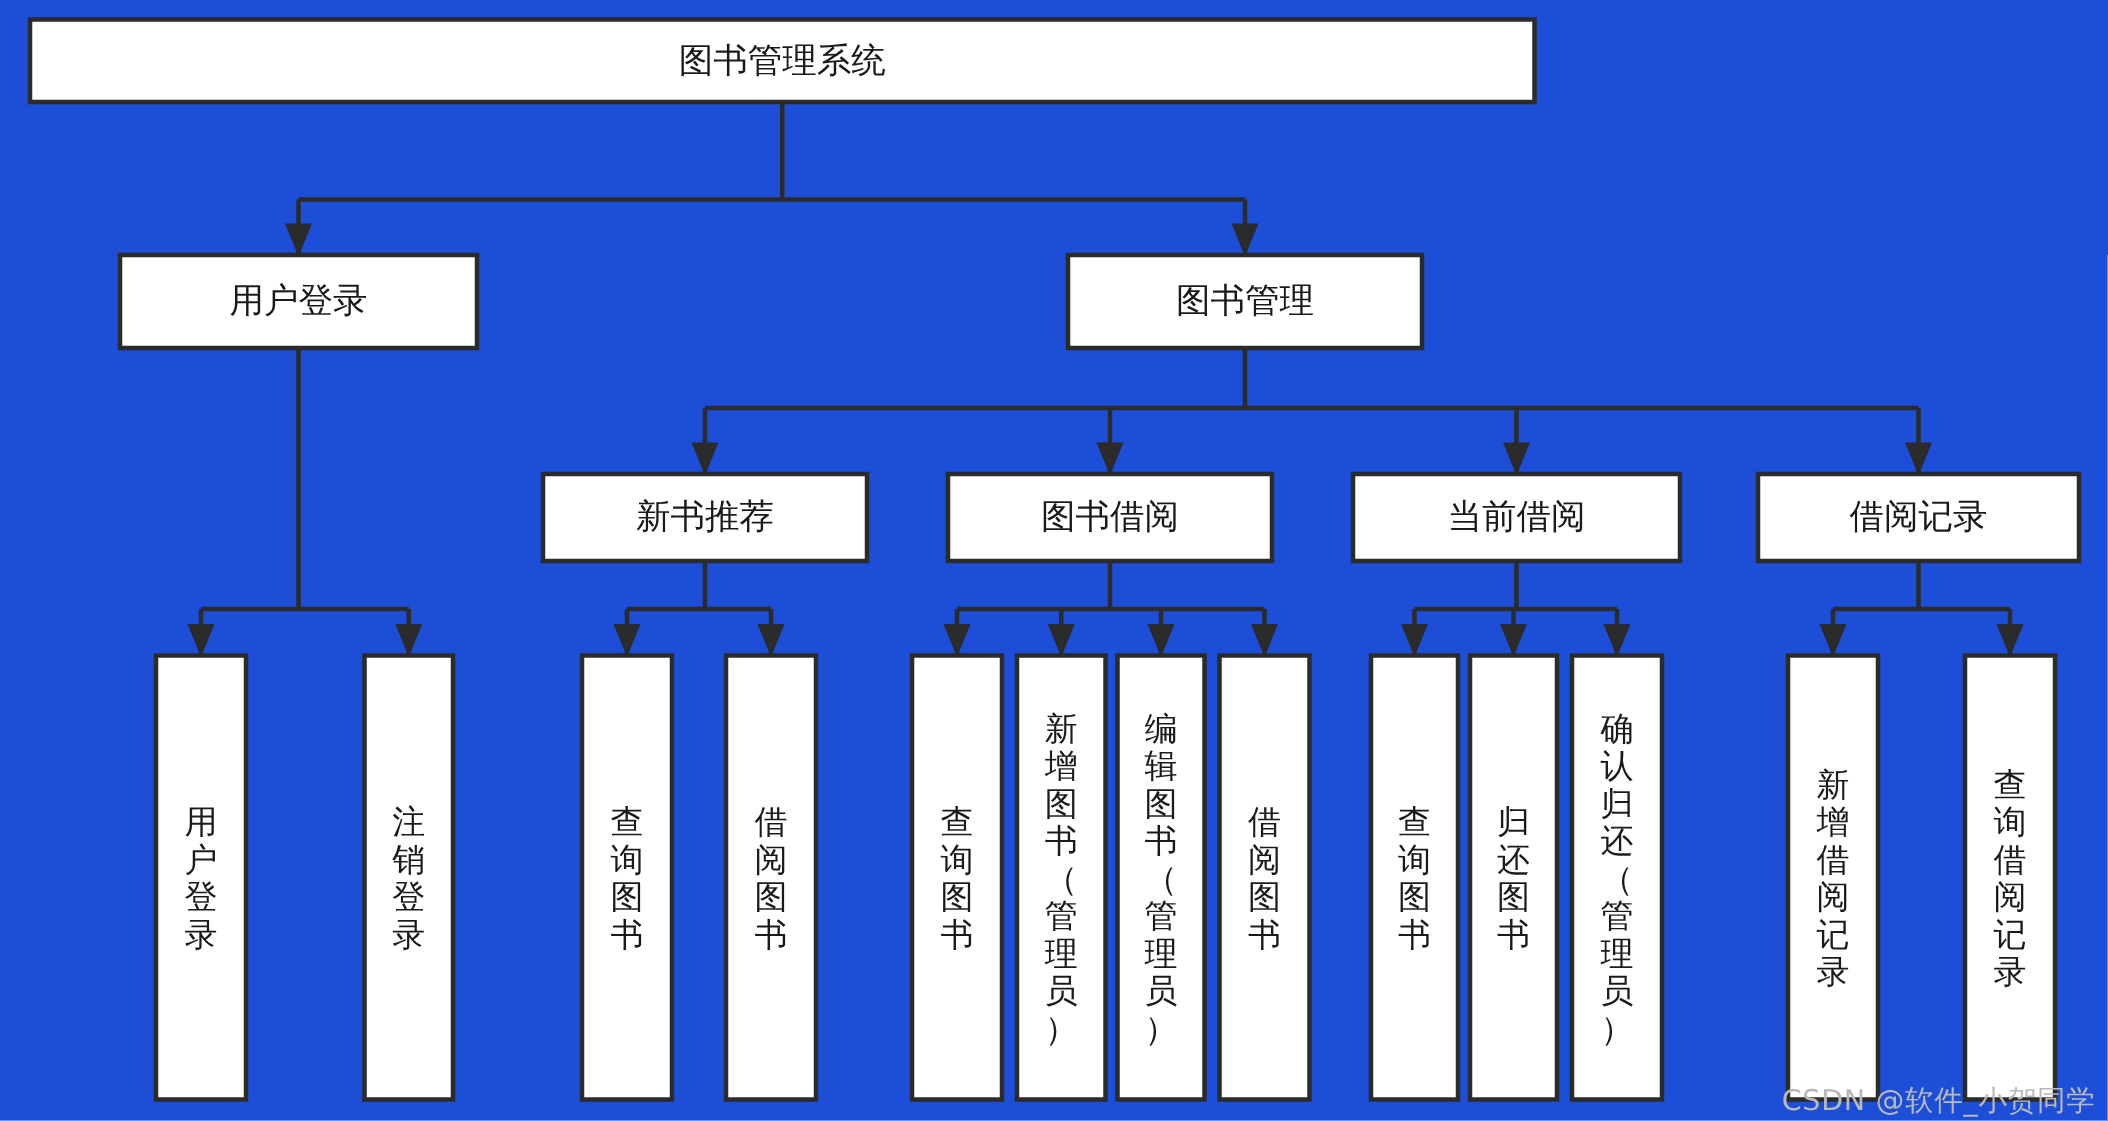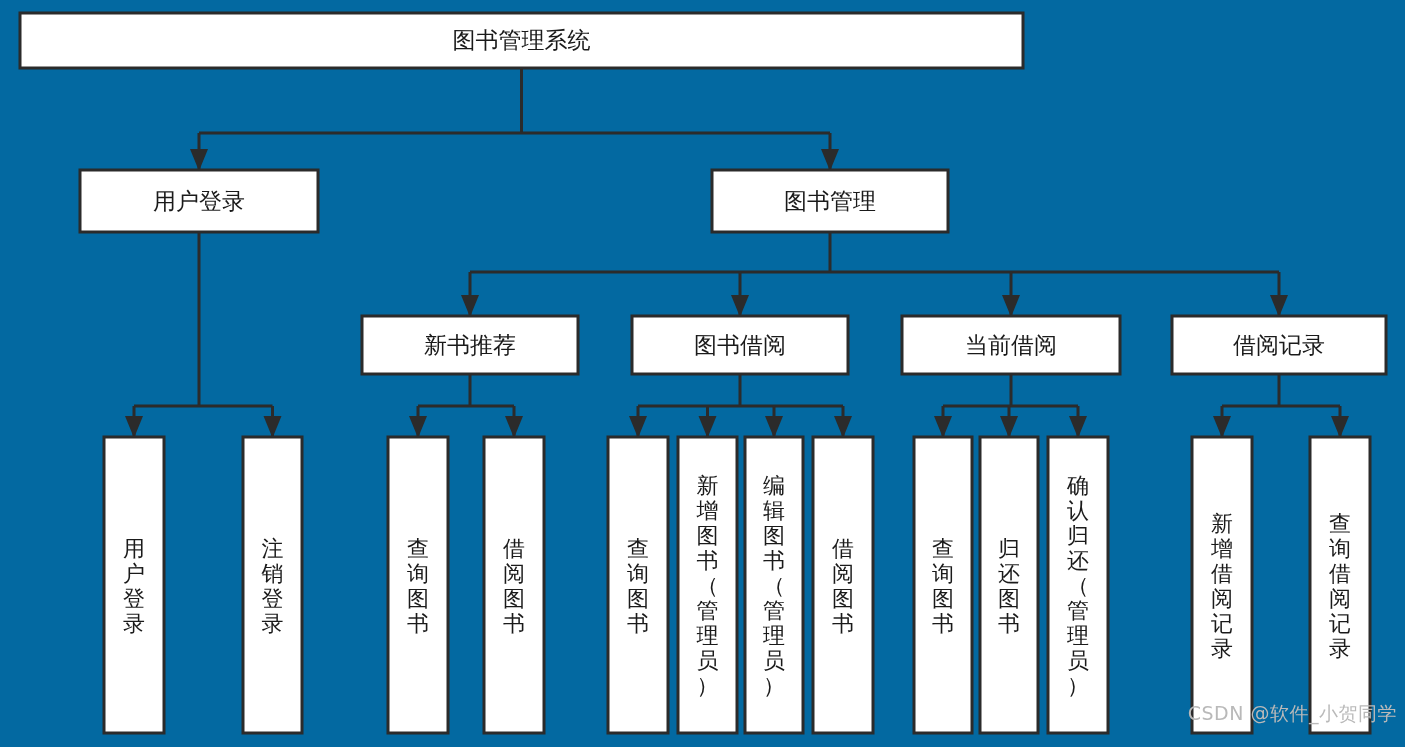--- a/index.html
+++ b/index.html
@@ -11,21 +11,21 @@
   body {
     width: 1405px;
     height: 747px;
     font-family: "DejaVu Sans", "Liberation Sans", sans-serif;
     overflow: hidden;
   }
   #diagram-root {
     position: relative;
     width: 1405px;
     height: 747px;
-    background: #0369a1;
+    background: #1d4ed8;
   }
   svg#flow {
     display: block;
     width: 1405px;
     height: 747px;
   }
   .node-box {
     fill: #ffffff;
     stroke: #2b2b2b;
     stroke-width: 3;
@@ -48,21 +48,21 @@
     stroke-width: 3;
     fill: none;
   }
   .arrow-head {
     fill: #2b2b2b;
     stroke: none;
   }
   .watermark {
     position: absolute;
     right: 8px;
-    bottom: 20px;
+    bottom: 0;
     font-family: "DejaVu Sans", "Liberation Sans", sans-serif;
     font-size: 19px;
     color: #b9b9b9;
     letter-spacing: 0.5px;
     white-space: nowrap;
     user-select: none;
   }
 </style>
 </head>
 <body>

